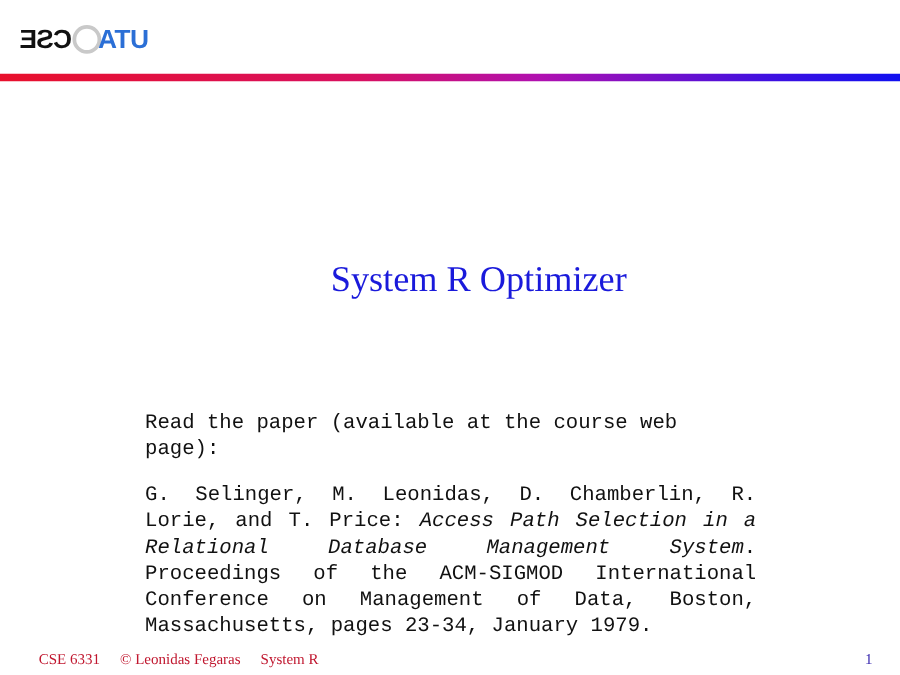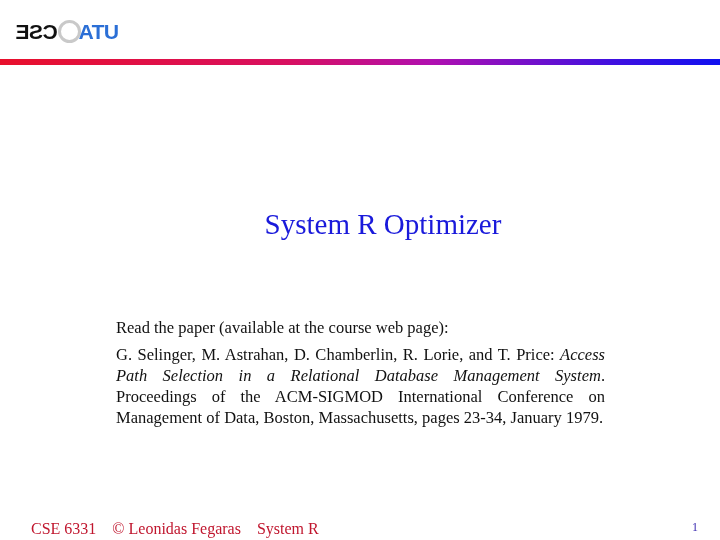--- a/index.html
+++ b/index.html
@@ -22,24 +22,24 @@
       background: linear-gradient(to right, #e8102c 0%, #d81060 40%, #b010b0 60%, #4010e0 85%, #1010f0 100%);
     }
     .title {
       position: absolute; left: 0; top: 208px; width: 720px; text-align: center;
       font-size: 29px; color: #1a1adb; padding-left: 23px;
     }
     .body-text {
       position: absolute; left: 116px; top: 311px; width: 489px; color: #111111;
       font-size: 16.5px; line-height: 21px;
     }
-    .body-text p { margin: 6px 0 6px 0; }
+    .body-text p { margin: 16px 0 6px 0; font-family: Liberation Mono, monospace; }
     .body-text .ref { text-align: justify; text-align-last: left; }
     .footer {
-      position: absolute; left: 31px; top: 520px; font-size: 16px; color: #c0162e; white-space: pre;
+      position: absolute; left: 31px; top: 520px; font-size: 12px; color: #c0162e; white-space: pre;
     }
     .footer span { margin-right: 16px; }
     .page-num {
       position: absolute; right: 22px; top: 520px; font-size: 12px; color: #3a2ab0;
     }
   </style>
 </head>
 <body>
 
 <div class="logo">
@@ -47,18 +47,18 @@
   <span class="ring"></span>
   <span class="uta">UTA</span>
 </div>
 
 <div class="header-bar"></div>
 
 <div class="title">System R Optimizer</div>
 
 <div class="body-text">
   <p>Read the paper (available at the course web page):</p>
-  <p class="ref"><span>G. Selinger, M. Astrahan, D. Chamberlin, R. Lorie, and T. Price: </span><i>Access Path Selection in a Relational Database Management System</i><span>. Proceedings of the ACM-SIGMOD International Conference on Management of Data, Boston, Massachusetts, pages 23-34, January 1979.</span></p>
+  <p class="ref"><span>G. Selinger, M. Leonidas, D. Chamberlin, R. Lorie, and T. Price: </span><i>Access Path Selection in a Relational Database Management System</i><span>. Proceedings of the ACM-SIGMOD International Conference on Management of Data, Boston, Massachusetts, pages 23-34, January 1979.</span></p>
 </div>
 
 <div class="footer"><span>CSE 6331</span><span>© Leonidas Fegaras</span><span>System R</span></div>
 
 <div class="page-num">1</div>
 
 </body></html>

